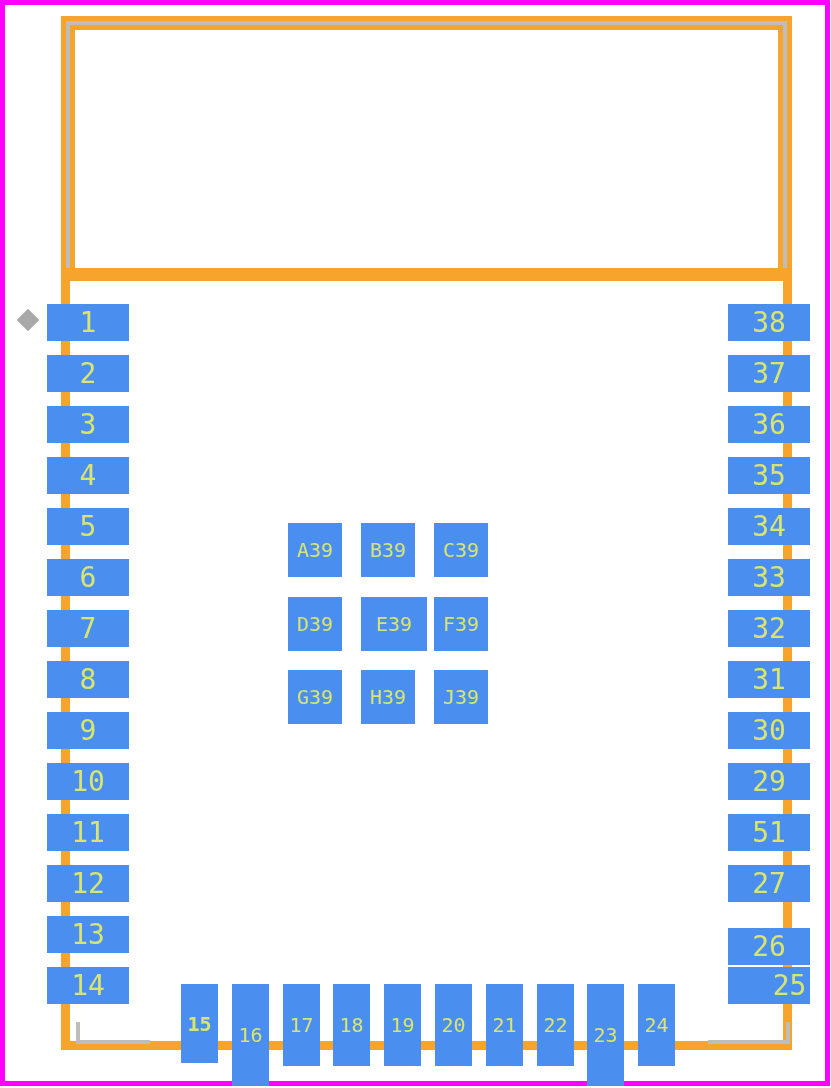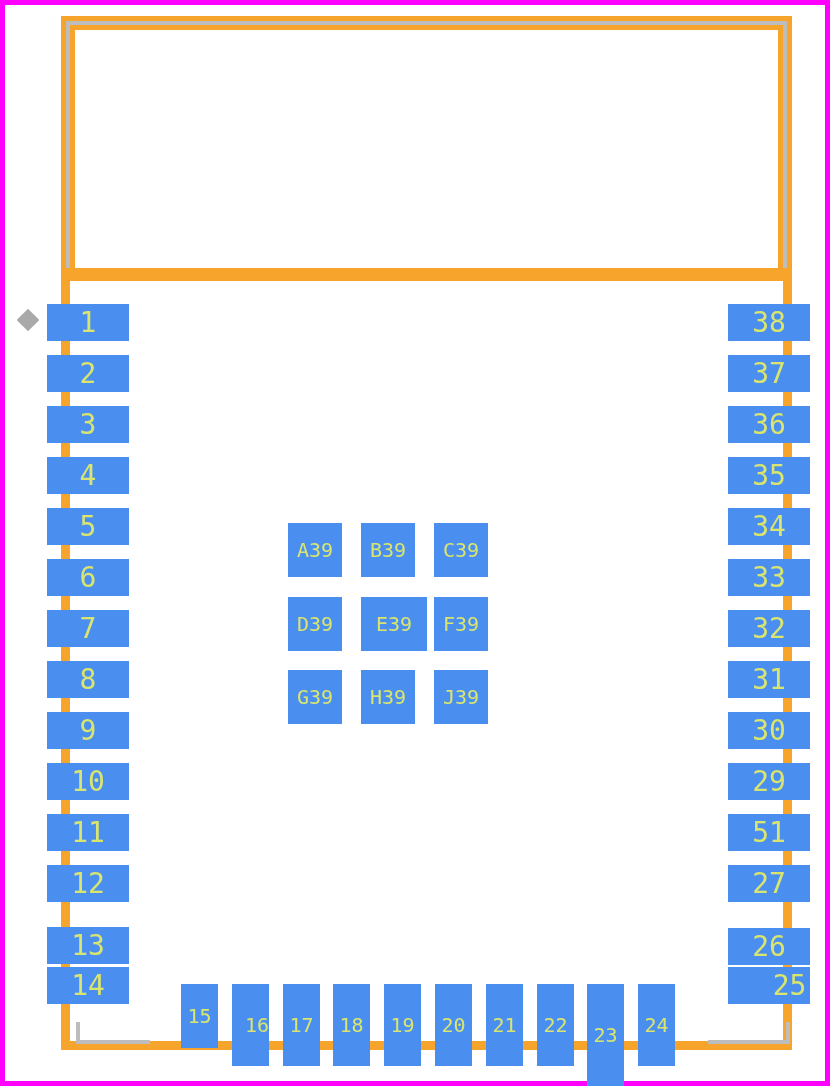--- a/index.html
+++ b/index.html
@@ -104,21 +104,21 @@
       </div>
       <div class="pad side" style="left: 47px; top: 763px; width: 82px; height: 37px;">
         <span>10</span>
       </div>
       <div class="pad side" style="left: 47px; top: 814px; width: 82px; height: 37px;">
         <span>11</span>
       </div>
       <div class="pad side" style="left: 47px; top: 865px; width: 82px; height: 37px;">
         <span>12</span>
       </div>
-      <div class="pad side" style="left: 47px; top: 916px; width: 82px; height: 37px; margin-top: 11px;">
+      <div class="pad side" style="left: 47px; top: 916px; width: 82px; height: 37px;">
         <span>13</span>
       </div>
       <div class="pad side" style="left: 47px; top: 967px; width: 82px; height: 37px;">
         <span>14</span>
       </div>
       <div class="pad side" style="left: 728px; top: 304px; width: 82px; height: 37px;">
         <span>38</span>
       </div>
       <div class="pad side" style="left: 728px; top: 355px; width: 82px; height: 37px;">
         <span>37</span>
@@ -152,24 +152,24 @@
       </div>
       <div class="pad side" style="left: 728px; top: 865px; width: 82px; height: 37px;">
         <span>27</span>
       </div>
       <div class="pad side" style="left: 728px; top: 916px; width: 82px; height: 37px; margin-top: 12px;">
         <span>26</span>
       </div>
       <div class="pad side" style="left: 728px; top: 967px; width: 82px; height: 37px; padding-left: 41px;">
         <span>25</span>
       </div>
-      <div class="pad small" style="left: 181px; top: 984px; width: 37px; height: 64px;">
+      <div class="pad small" style="left: 181px; top: 984px; width: 37px; height: 79px; font-weight: bold;">
         <span>15</span>
       </div>
-      <div class="pad small" style="left: 232px; top: 984px; width: 37px; height: 82px; justify-content: flex-end;">
+      <div class="pad small" style="left: 232px; top: 984px; width: 37px; height: 102px;">
         <span>16</span>
       </div>
       <div class="pad small" style="left: 283px; top: 984px; width: 37px; height: 82px;">
         <span>17</span>
       </div>
       <div class="pad small" style="left: 333px; top: 984px; width: 37px; height: 82px;">
         <span>18</span>
       </div>
       <div class="pad small" style="left: 384px; top: 984px; width: 37px; height: 82px;">
         <span>19</span>

